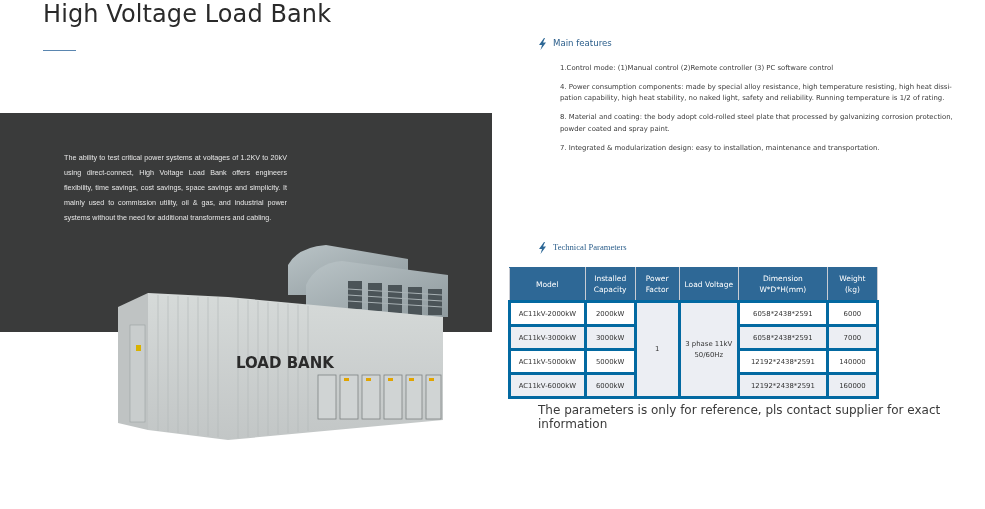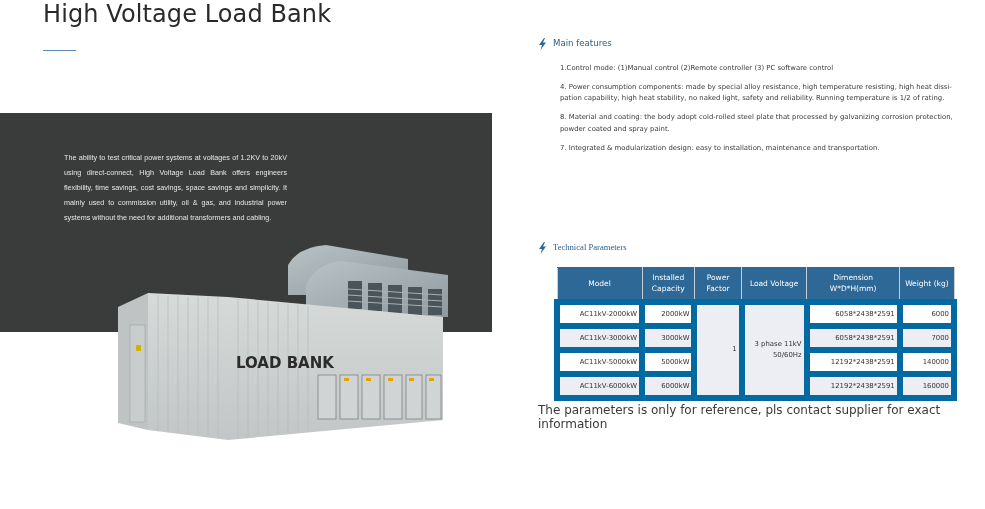--- a/index.html
+++ b/index.html
@@ -30,29 +30,29 @@
   .section-head {
     position: absolute; left: 538px; display: flex; align-items: flex-start; gap: 6px;
     font-size: 8.6px; color: #2a5d8a;
   }
   .bolt-icon { width: 9px; height: 12px; display: inline-block; }
 
   .features { position: absolute; left: 560px; top: 63px; width: 404px; font-size: 6.9px; color: #3a3a3a; line-height: 11.6px; }
   .features .item { margin-bottom: 7.3px; }
 
   .params-table {
-    position: absolute; left: 554px; top: 267px; width: 403px; border-collapse: collapse;
+    position: absolute; left: 508px; top: 267px; width: 371px; border-collapse: collapse;
     font-size: 6.9px; color: #333;
   }
   .params-table th {
     background: #2e6896; color: #fff; font-weight: normal; height: 34px; line-height: 11px;
     border: 1px solid #c9ccd3; border-top: 1px solid #2e6896; text-align: center; padding: 0 3px; font-size: 7.5px;
   }
   .params-table td {
-    border: 6px solid #0369a1; text-align: right; height: 24px; padding: 0 2px;
+    border: 3px solid #0369a1; text-align: center; height: 24px; padding: 0 2px;
   }
   .params-table tr.alt td { background: #eceef3; margin-top: 8px; }
   .params-table td.merged { background: #eceef3; line-height: 11px; }
   .note { position: absolute; left: 538px; top: 403px; font-size: 12px; color: #3a3a3a; }
 </style>
 </head>
 <body>
 
 <h1 class="page-title">High Voltage Load Bank</h1>
 <div class="title-underline"></div>

